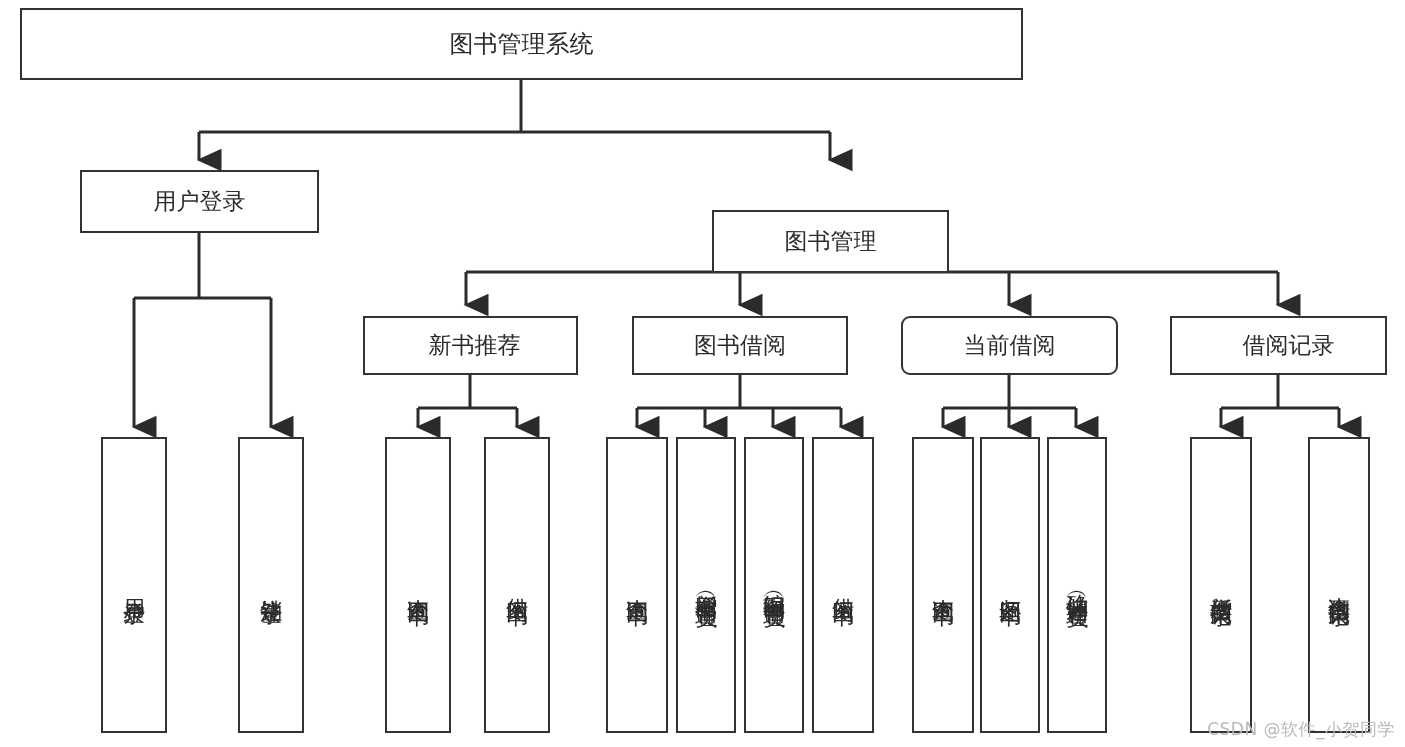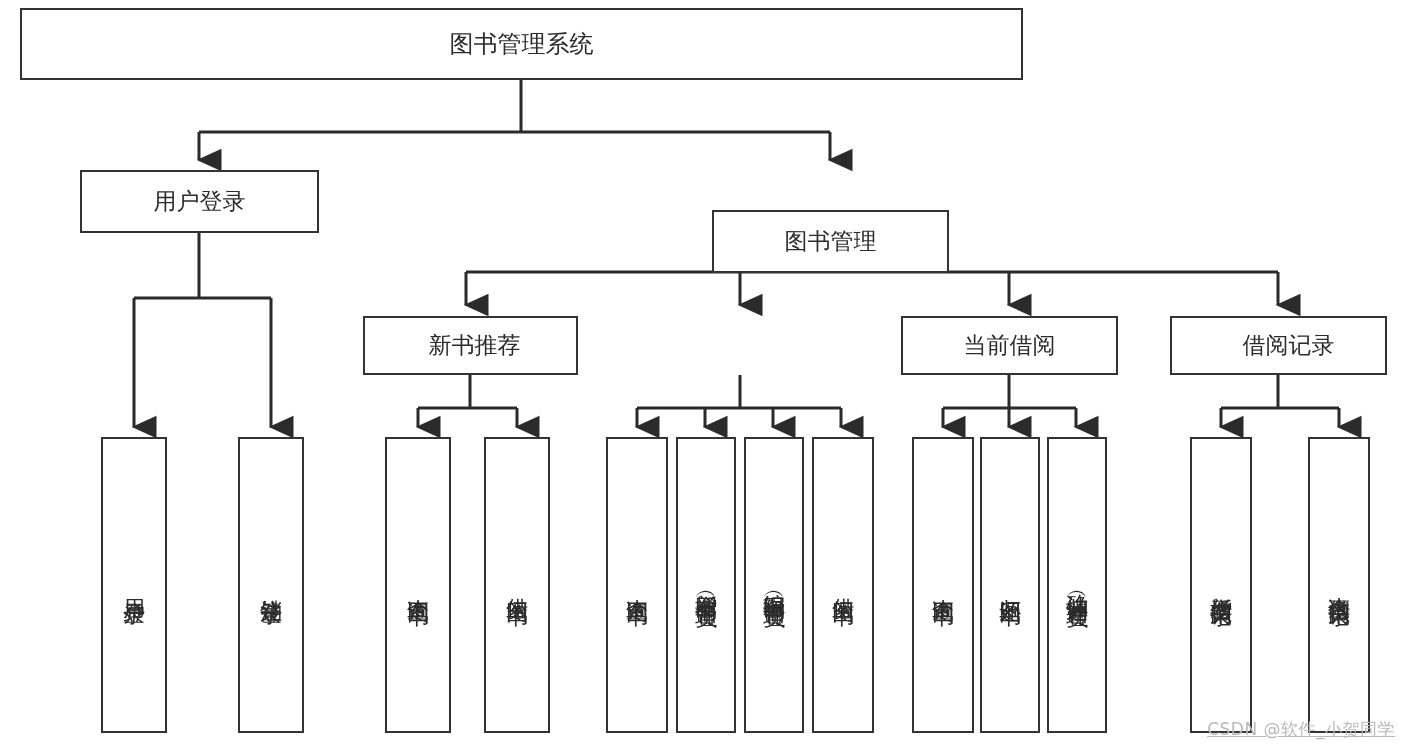--- a/index.html
+++ b/index.html
@@ -57,21 +57,20 @@
   }
   #watermark{
     position:absolute;
     right:10px;
     bottom:6px;
     font-size:17px;
     color:#b9b9b9;
     z-index:5;
     white-space:nowrap;
     letter-spacing:0.5px;
-    text-decoration:underline;
   }
 </style>
 </head>
 <body>
 
 <div id="diagram">
 
   <svg id="wires" viewBox="0 0 1405 747" width="1405" height="747">
     <defs>
       <marker id="arrow" viewBox="0 0 12 12" refX="6" refY="10" markerWidth="9" markerHeight="9" orient="auto-start-reverse">
@@ -131,22 +130,25 @@
   </div>
 
   <div class="node h-node" style="left:712px;top:170px;width:237px;height:63px;margin-top:40px;">
     <span class="label">图书管理</span>
   </div>
 
   <div class="node h-node" style="left:363px;top:316px;width:215px;height:59px;padding-left:8px;">
     <span class="label">新书推荐</span>
   </div>
 
-
-  <div class="node h-node" style="left:901px;top:316px;width:217px;height:59px;">
+  <div class="node h-node" style="left:632px;top:316px;width:216px;height:59px;">
+    <span class="label">图书借阅</span>
+  </div>
+
+  <div class="node h-node" style="left:901px;top:316px;width:217px;height:59px;border-radius:9px;">
     <span class="label">当前借阅</span>
   </div>
 
   <div class="node h-node" style="left:1170px;top:316px;width:217px;height:59px;padding-left:20px;">
     <span class="label">借阅记录</span>
   </div>
 
   <div class="node v-node" style="left:101px;top:437px;width:66px;height:296px;">
     <span class="label">用户登录</span>
   </div>

